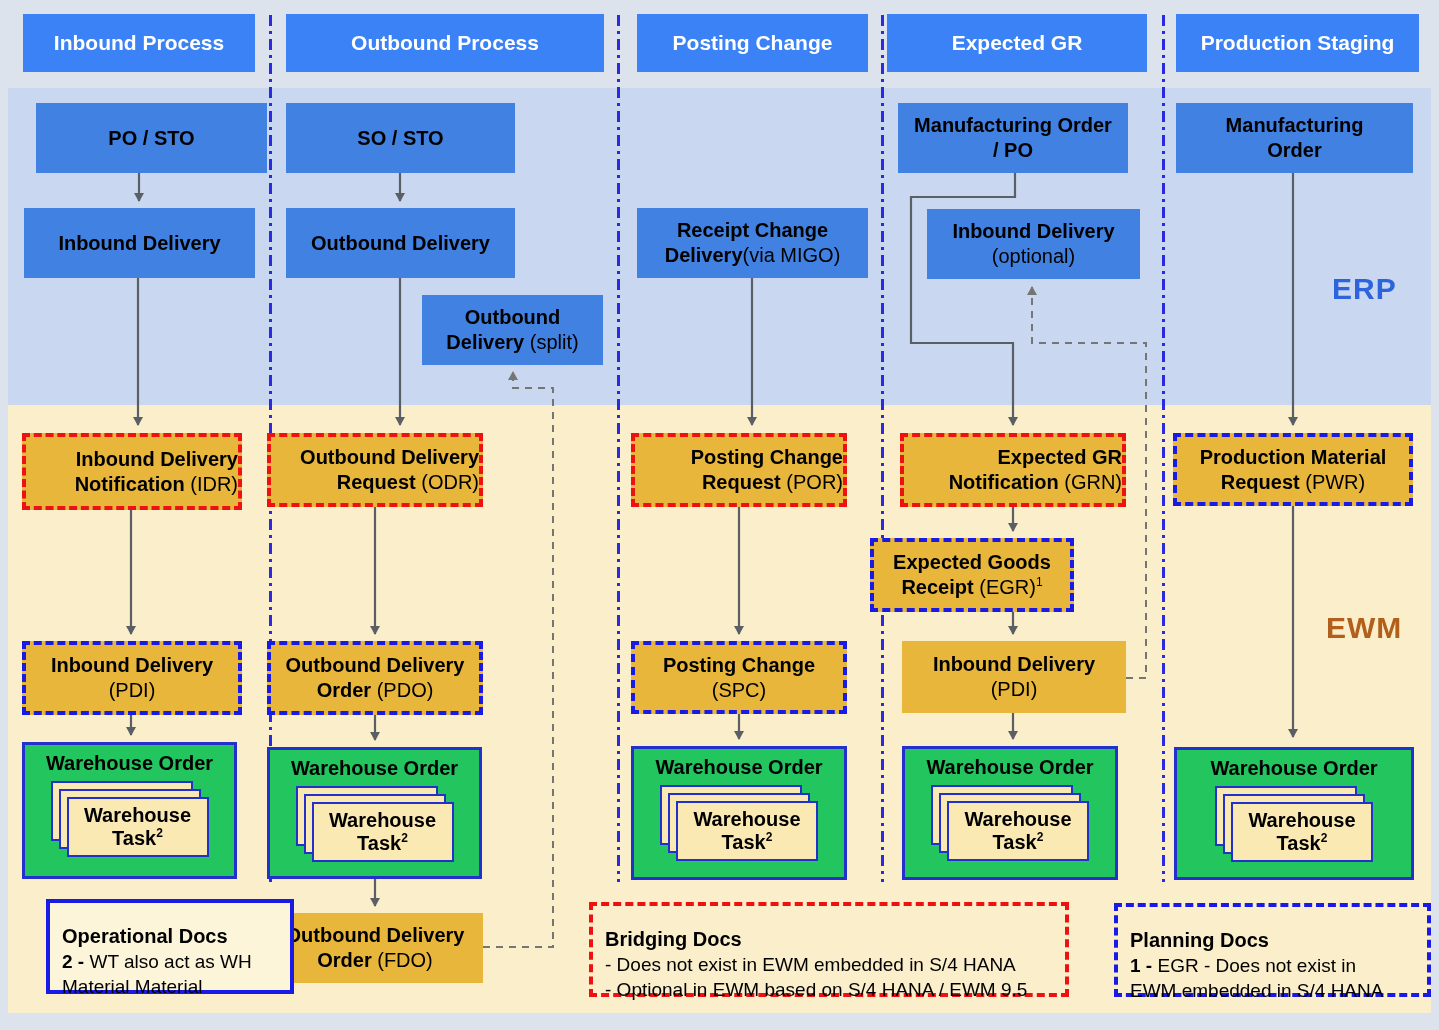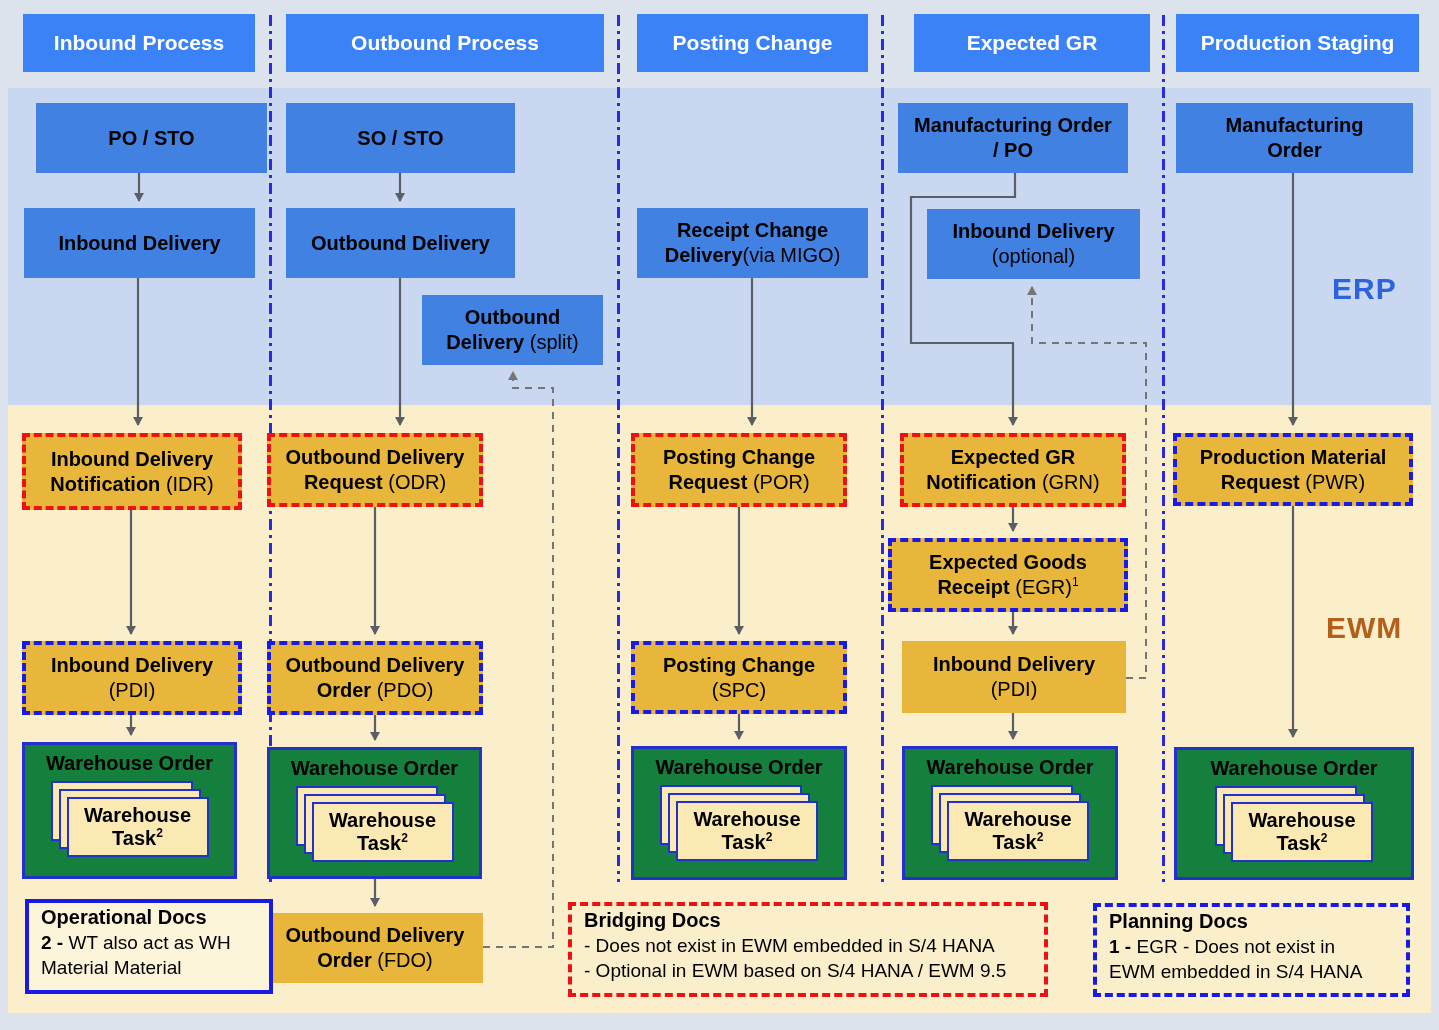--- a/index.html
+++ b/index.html
@@ -10,34 +10,34 @@
   .band-ewm{left:8px;top:405px;width:1423px;height:608px;background:#fbeecb;}
   .sep{position:absolute;top:15px;width:3px;height:867px;z-index:1;
        background:repeating-linear-gradient(180deg,#2a2ae0 0 11px,transparent 11px 16px,#2a2ae0 16px 19px,transparent 19px 24px);}
   .hdr{position:absolute;top:14px;height:58px;background:#3b82f6;color:#fff;font-weight:bold;font-size:21px;
        display:flex;align-items:center;justify-content:center;z-index:2;text-align:center;}
   .connectors{position:absolute;left:0;top:0;z-index:2;pointer-events:none;}
   .box{position:absolute;display:flex;align-items:center;justify-content:center;text-align:center;
        box-sizing:border-box;z-index:3;font-size:20px;line-height:1.25;}
   .blue{background:#4181e2;}
   .gold{background:#e7b63a;}
-  .red-dash{border:4px dashed #ee1111;}
+  .red-dash{border:4px dashed #ee1111;text-align:right;}
   .blue-dash{border:4px dashed #1a1ae6;}
   .box b{font-weight:bold;}
   .sfx{font-weight:400;}
   .nl{display:block;}
   sup{font-size:12px;font-weight:bold;}
-  .wo{position:absolute;box-sizing:border-box;background:#15803d;border:3px solid #2330cc;z-index:3;}
+  .wo{position:absolute;box-sizing:border-box;background:#22c55e;border:3px solid #2330cc;z-index:3;}
   .wo-title{text-align:center;font-weight:bold;font-size:20px;margin-top:7px;}
   .stack{position:absolute;left:50%;transform:translateX(-50%);top:36px;width:158px;height:78px;}
   .card{position:absolute;width:142px;height:60px;background:#fbe9b4;border:2px solid #2330cc;box-sizing:border-box;}
   .c3{left:0;top:0;} .c2{left:8px;top:8px;}
   .c1{left:16px;top:16px;display:flex;align-items:center;justify-content:center;text-align:center;
       font-weight:bold;font-size:20px;line-height:1.15;}
-  .leg{position:absolute;box-sizing:border-box;z-index:3;font-size:19px;line-height:1.32;padding:1px 12px;}
+  .leg{position:absolute;box-sizing:border-box;z-index:3;font-size:19px;line-height:1.32;padding:20px 12px;margin-left:21px;}
   .leg-title{font-weight:bold;font-size:20px;}
   .leg b{font-weight:bold;}
   .leg-op{border:4px solid #1a1ae6;background:#fdf5da;}
   .leg-br{border:4px dashed #ee1111;}
   .leg-pl{border:4px dashed #1a1ae6;}
   .zone-label{position:absolute;font-weight:bold;font-size:30px;z-index:2;letter-spacing:1px;text-align:right;}
   .zl-erp{left:1332px;top:272px;color:#2b64dd;}
   .zl-ewm{left:1326px;top:611px;color:#b15f1b;}
 </style>
 </head>
@@ -49,21 +49,21 @@
   <div class="band band-ewm"></div>
 
   <div class="sep" style="left:269px"></div>
   <div class="sep" style="left:617px"></div>
   <div class="sep" style="left:881px"></div>
   <div class="sep" style="left:1162px"></div>
 
   <div class="hdr" style="left:23px;width:232px">Inbound Process</div>
   <div class="hdr" style="left:286px;width:318px">Outbound Process</div>
   <div class="hdr" style="left:637px;width:231px">Posting Change</div>
-  <div class="hdr" style="left:914px;width:236px">Expected GR</div>
+  <div class="hdr" style="left:887px;width:260px">Expected GR</div>
   <div class="hdr" style="left:1176px;width:243px">Production Staging</div>
 
   <div class="zone-label zl-erp">ERP</div>
   <div class="zone-label zl-ewm">EWM</div>
 
   <svg class="connectors" width="1439" height="1030" viewBox="0 0 1439 1030">
     <defs>
       <marker id="ah" markerUnits="userSpaceOnUse" markerWidth="12" markerHeight="11" refX="8" refY="5" orient="auto">
         <path d="M0,0 L9,5 L0,10 Z" fill="#5a5f66"></path>
       </marker>
@@ -171,21 +171,21 @@
 
   <div class="box blue" style="left:898px;top:103px;width:230px;height:70px;padding:0 14px">
     <span><b>Manufacturing Order / PO</b></span>
   </div>
   <div class="box blue" style="left:927px;top:209px;width:213px;height:70px">
     <span><b>Inbound Delivery</b><span class="sfx nl">(optional)</span></span>
   </div>
   <div class="box gold red-dash" style="left:900px;top:433px;width:226px;height:74px">
     <span><b>Expected GR Notification</b><span class="sfx"> (GRN)</span></span>
   </div>
-  <div class="box gold blue-dash" style="left:888px;top:538px;width:240px;height:74px">
+  <div class="box gold blue-dash" style="left:870px;top:538px;width:204px;height:74px">
     <span><b>Expected Goods Receipt</b><span class="sfx"> (EGR)</span><sup class="sfx">1</sup></span>
   </div>
   <div class="box gold" style="left:902px;top:641px;width:224px;height:72px">
     <span><b>Inbound Delivery</b><span class="sfx nl">(PDI)</span></span>
   </div>
   <div class="wo" style="left:902px;top:746px;width:216px;height:134px">
     <div class="wo-title">Warehouse Order</div>
     <div class="stack">
       <div class="card c3"></div>
       <div class="card c2"></div>

